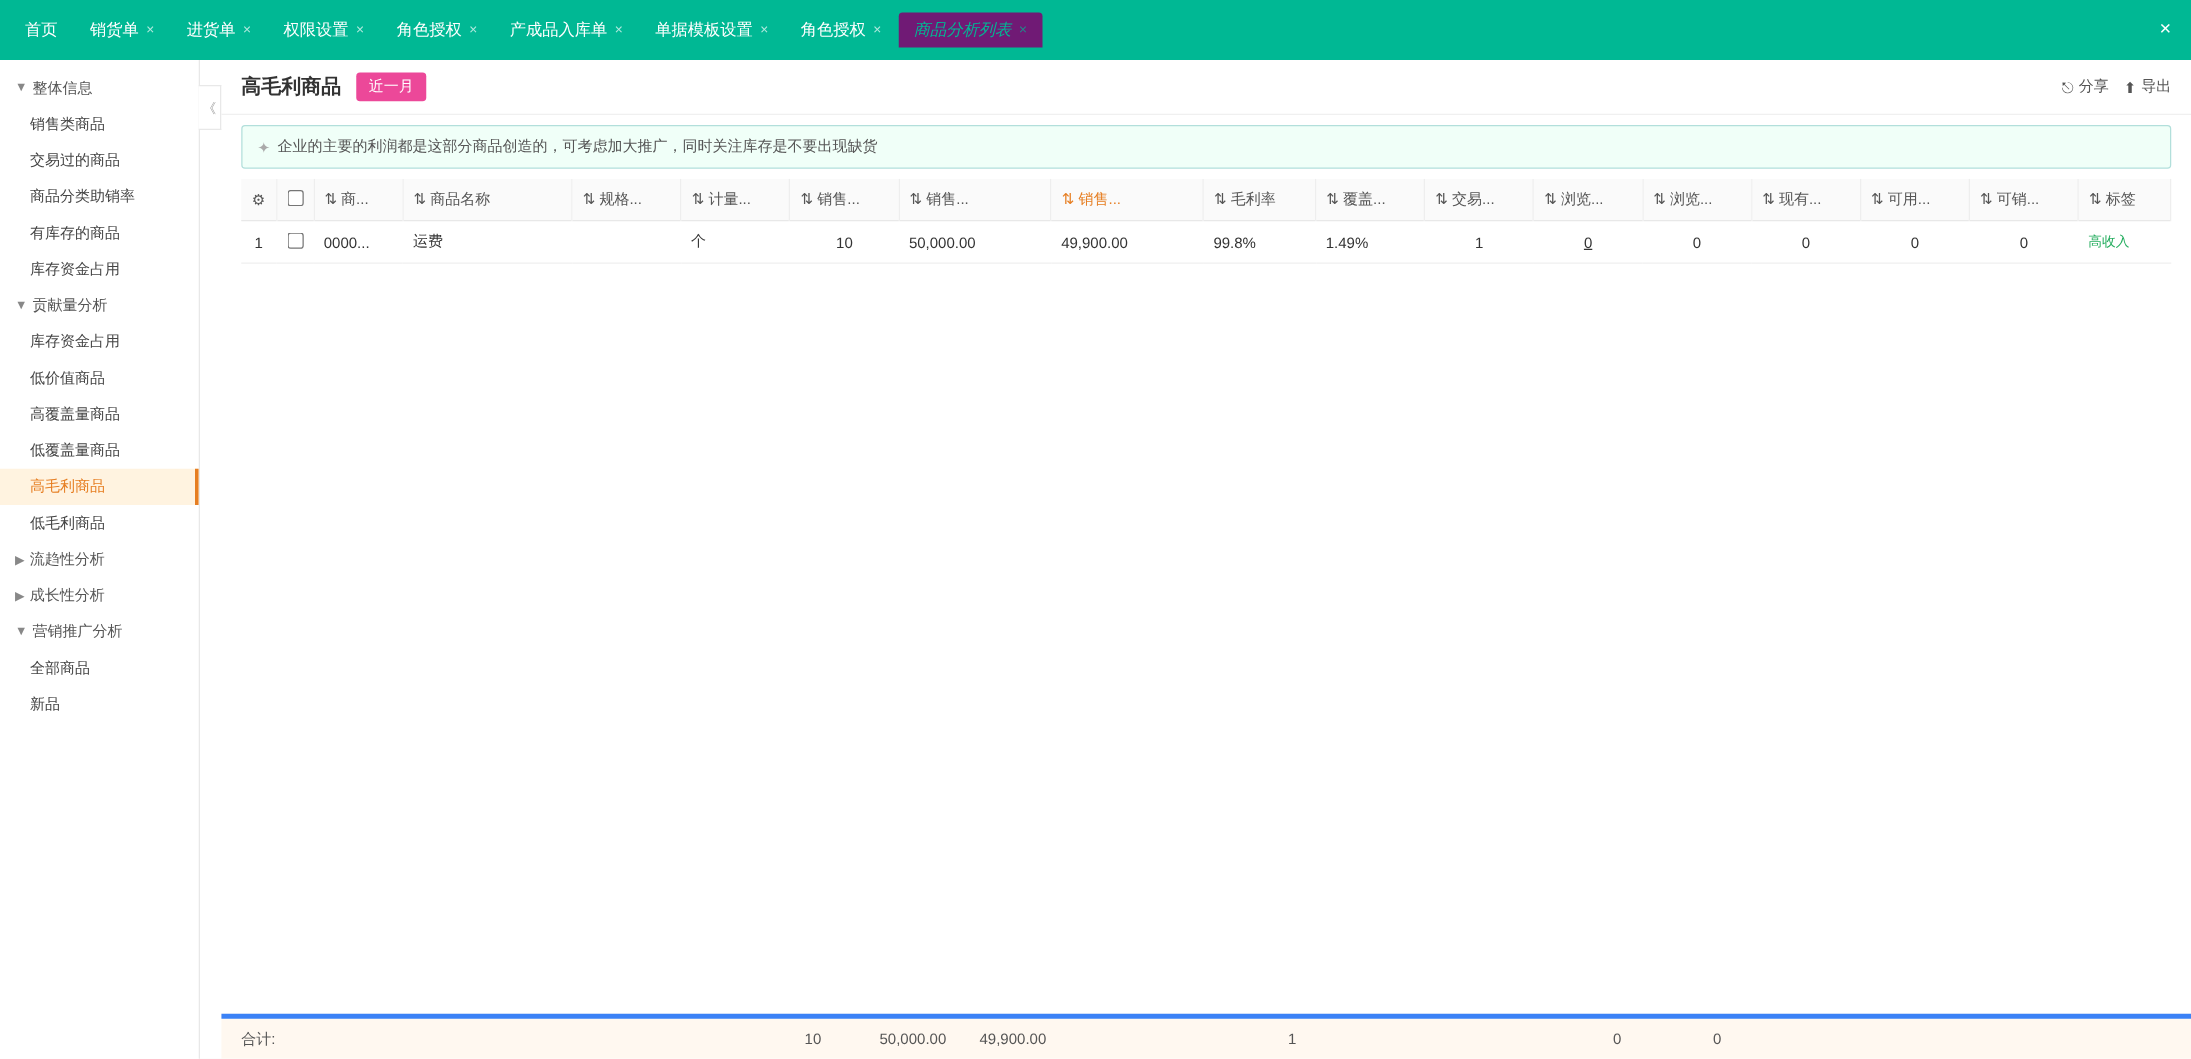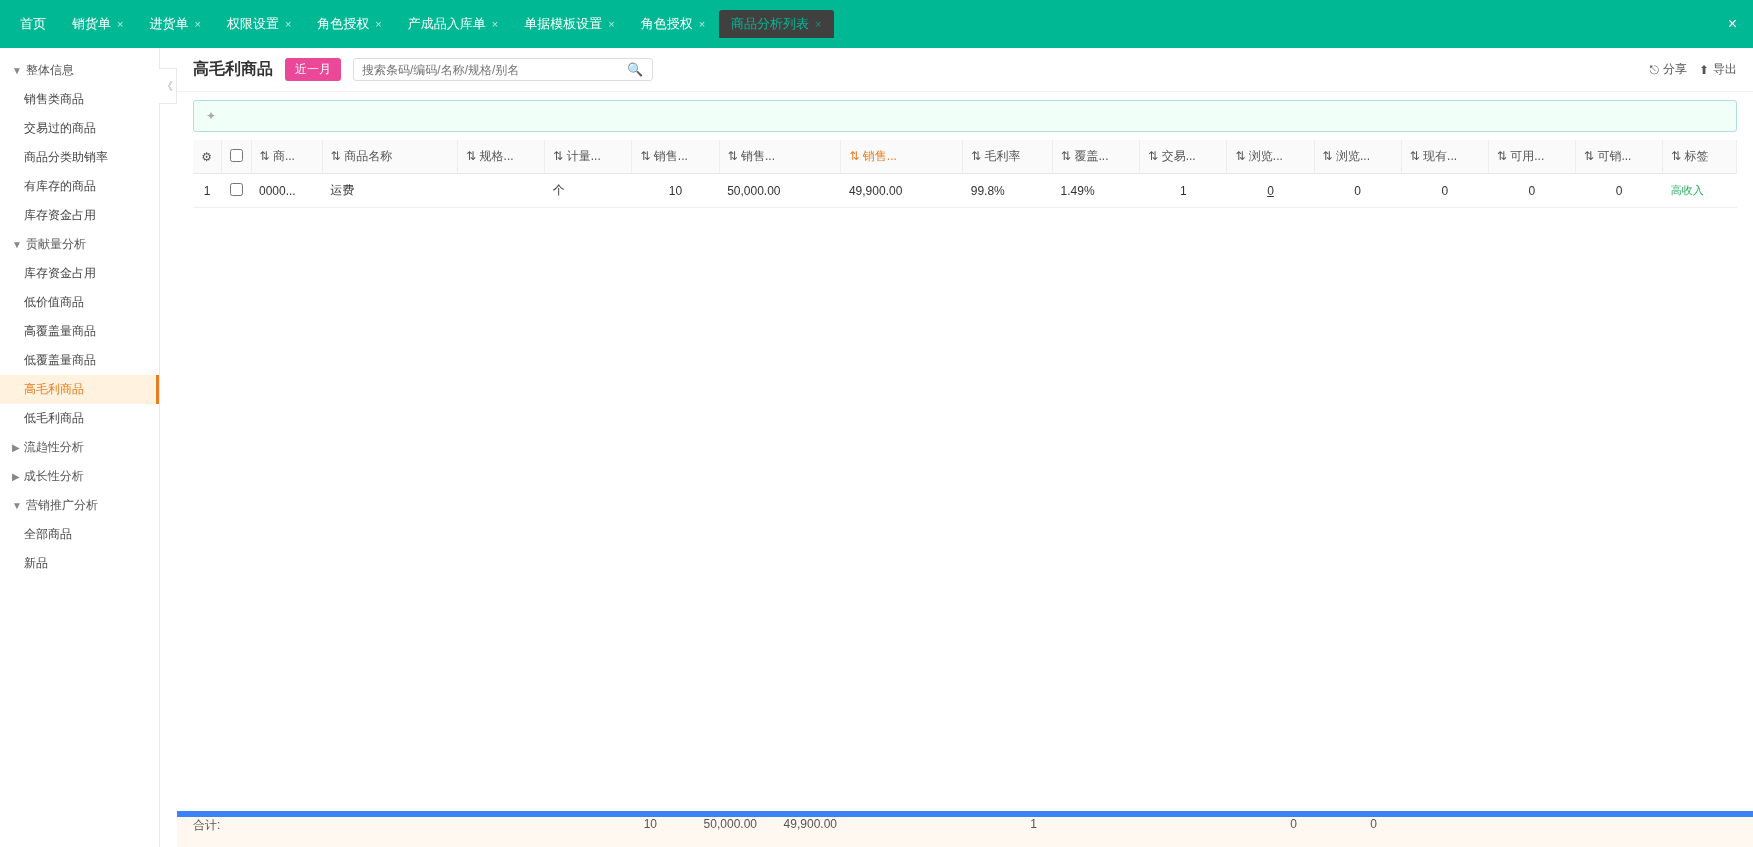--- a/index.html
+++ b/index.html
@@ -19,21 +19,21 @@
       align-items: center;
       padding: 0 12px;
       height: 28px;
       color: #fff;
       font-size: 13px;
       border-radius: 3px 3px 0 0;
       cursor: pointer;
       white-space: nowrap;
       gap: 4px;
     }
-    .nav-item.active { background: #404040; color: #00b894; }
+    .nav-item.active { background: #701a75; color: #00b894; font-style: italic; }
     .nav-item .close-x { font-size: 11px; opacity: 0.7; margin-left: 2px; }
     .nav-spacer { flex: 1; }
     .nav-close-btn {
       color: #fff;
       font-size: 16px;
       cursor: pointer;
       padding: 0 8px;
     }
 
     
@@ -206,23 +206,23 @@
       white-space: nowrap;
     }
     tbody td.center { text-align: center; }
     .tag-high { color: #27ae60; font-size: 11px; margin-top: 17px; }
     .underline-link { text-decoration: underline; color: #333; }
 
     
     .footer-total {
       height: 36px;
       background: #fff8f0;
-      border-top: 6px solid #3b82f6;
-      display: flex;
-      align-items: flex-start;
+      border-top: 4px solid #3b82f6;
+      display: flex;
+      align-items: center;
       padding: 0 16px;
       font-size: 12px;
       color: #555;
       gap: 0;
     }
     .footer-total .label {
       width: 200px;
     }
     .footer-col {
       min-width: 80px;
@@ -359,38 +359,35 @@
     </div>
   </div>
 
   <div class="collapse-btn" style="position:relative; left:0; top:0; margin-top: 20px; margin-left:-1px;">《</div>
 
   <div class="content-area">
 
     <div class="content-header">
       <span class="content-title">高毛利商品</span>
       <button class="time-filter-btn">近一月</button>
-      <div class="search-box">
-        <input type="text" placeholder="搜索条码/编码/名称/规格/别名" style="">
-        <span class="search-icon">🔍</span>
-      </div>
       <div class="header-actions">
         <div class="header-action-btn">
           <span>⎋</span>
           <span>分享</span>
         </div>
         <div class="header-action-btn">
           <span>⬆</span>
           <span>导出</span>
         </div>
       </div>
     </div>
 
     <div class="info-banner">
       <span class="info-icon">✦</span>
+      <span>企业的主要的利润都是这部分商品创造的，可考虑加大推广，同时关注库存是不要出现缺货</span>
     </div>
 
     <div class="table-wrapper">
       <table>
         <thead>
           <tr>
             <th style="width:28px; text-align:center;">⚙</th>
             <th style="width:28px; text-align:center;"><input type="checkbox" style=""></th>
             <th><span>⇅</span> 商...</th>
             <th style="min-width:100px;"><span>⇅</span> 商品名称</th>

